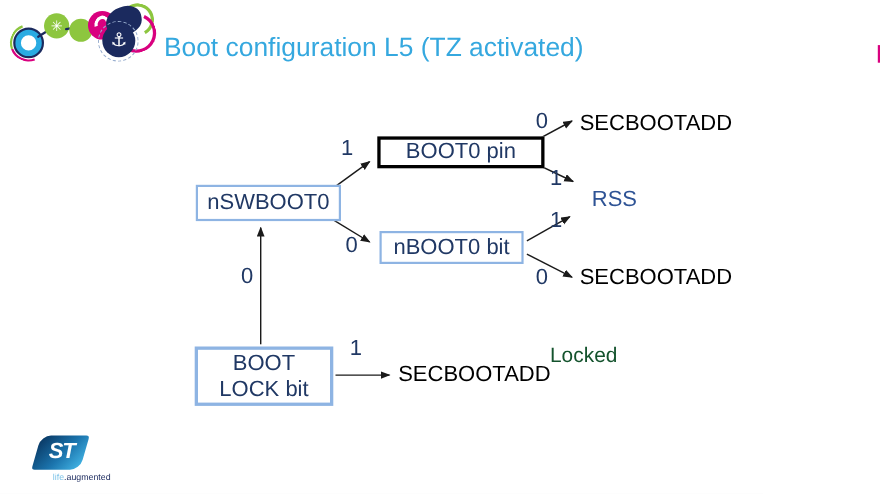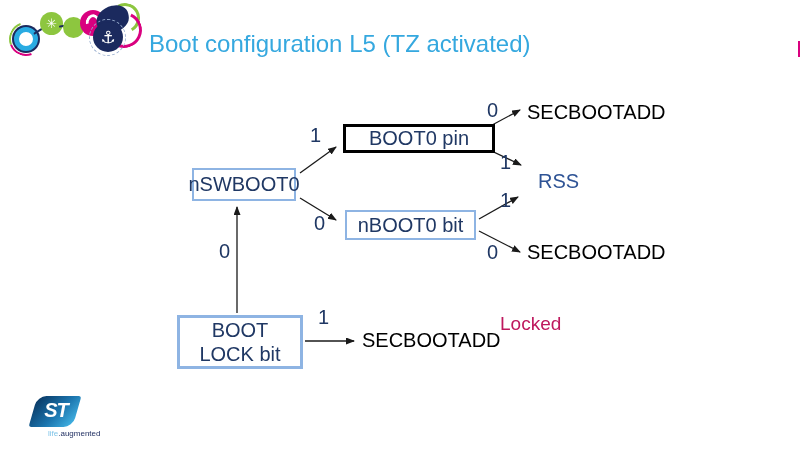--- a/index.html
+++ b/index.html
@@ -34,41 +34,41 @@
   .lc-garc  { left:100px; top:-1px; width:30px; height:30px; border:3px solid transparent; border-top-color:#8dc63f; border-right-color:#8dc63f; transform:rotate(15deg); }
   .lc-parc  { left:96px; top:8px; width:36px; height:36px; border:3px solid transparent; border-right-color:#d9017f; border-bottom-color:#d9017f; transform:rotate(-20deg); }
   .lc-link { position:absolute; background:#1b2a5e; height:2px; border-radius:1px; }
   .lc-l1 { left:23px; top:26px; width:11px; transform:rotate(-32deg); }
   .lc-l2 { left:49px; top:21px; width:8px;  transform:rotate(-10deg); }
   
   .node {
     position:absolute; display:flex; align-items:center; justify-content:center;
     color:#203864; font-size:20px; text-align:center; background:#fff;
   }
-  .n-nswboot0 { left:192px; top:168px; width:104px; height:33px; border:2px solid #8eb4e3; }
+  .n-nswboot0 { left:178px; top:168px; width:132px; height:33px; border:2px solid #8eb4e3; }
   .n-boot0pin { left:343px; top:124px; width:152px; height:29px; border:3px solid #000000; }
   .n-nboot0bit{ left:345px; top:210px; width:131px; height:30px; border:2px solid #8eb4e3; }
   .n-bootlock { left:177px; top:315px; width:126px; height:54px; border:3px solid #8eb4e3; flex-direction:column; line-height:24px; }
   
   .elabel { position:absolute; color:#203864; font-size:20px; }
   .el-1 { left:310px; top:124px; }
   .el-2 { left:314px; top:212px; }
   .el-3 { left:487px; top:99px;  }
   .el-4 { left:500px; top:151px; }
   .el-5 { left:500px; top:189px; }
   .el-6 { left:487px; top:241px; }
   .el-7 { left:219px; top:240px; }
   .el-8 { left:318px; top:306px; }
   
   .out { position:absolute; font-size:20px; color:#000000; white-space:nowrap; }
   .out-sec-top { left:527px; top:101px; }
   .out-rss     { left:538px; top:170px; color:#2e5395; }
   .out-sec-mid { left:527px; top:241px; }
   .out-sec-bot { left:362px; top:329px; }
-  .out-locked  { left:500px; top:313px; color:#be185d; font-size:19px; }
+  .out-locked  { left:500px; top:313px; color:#14532d; font-size:19px; }
   
   .arrows { position:absolute; left:0; top:0; pointer-events:none; }
   
   .st-logo { position:absolute; left:30px; top:396px; width:52px; height:34px; }
   .st-shape {
     position:absolute; left:3px; top:0; width:44px; height:31px;
     background:linear-gradient(125deg,#0a3a66 5%,#1b74ad 55%,#45b8e8 100%);
     transform:skewX(-16deg); border-radius:9px 3px 9px 3px;
   }
   .st-text {

